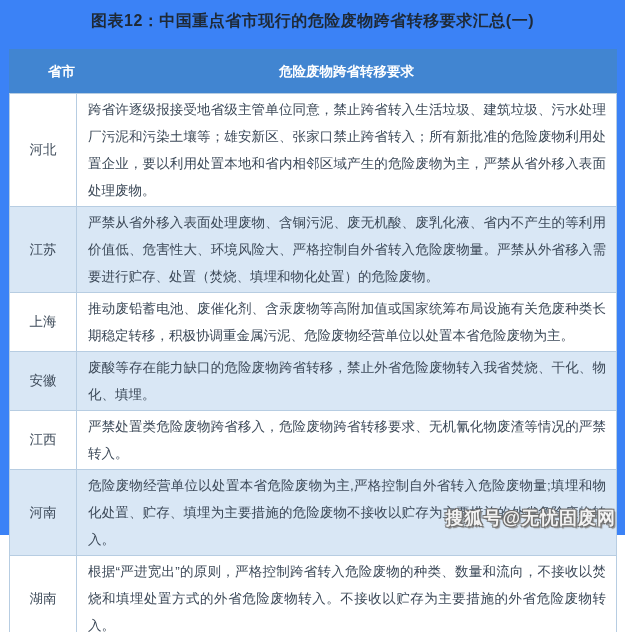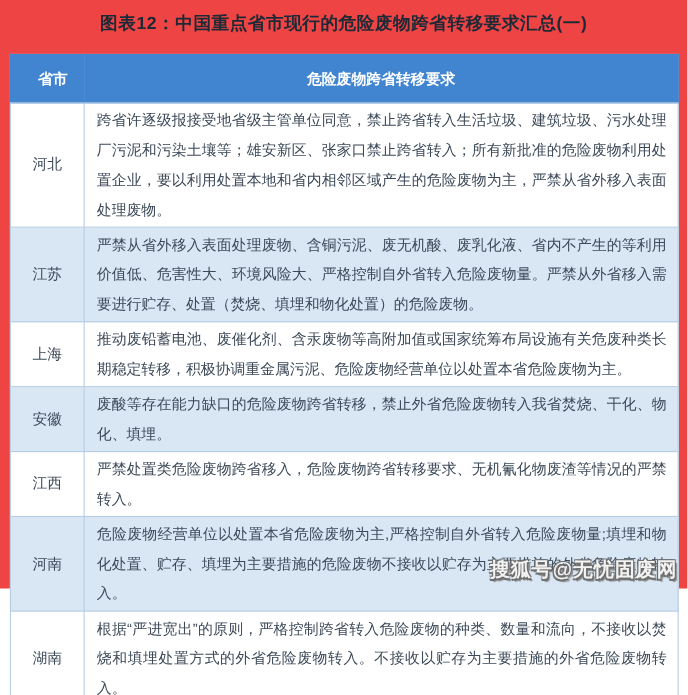--- a/index.html
+++ b/index.html
@@ -1,21 +1,21 @@
 <!DOCTYPE html>
 <html><head>
 <meta charset="utf-8">
 <style>
   html,body{margin:0;padding:0;}
   body{
     width:625px;height:632px;background:#ffffff;
     font-family:"Liberation Sans","DejaVu Sans",sans-serif;
     overflow:hidden;
   }
-  .page{position:relative;width:625px;height:535px;background:#ef4444;}
+  .page{position:relative;width:625px;height:535px;background:#3b82f6;}
   .fig-title{
     padding-top:11px;
     text-align:center;
     font-size:16px;
     font-weight:bold;
     color:#1e2936;
     letter-spacing:0.5px;
     margin-bottom:17px;
   }
   table.req-table{
@@ -32,21 +32,21 @@
     background:#4185d1;
     color:#ffffff;
     font-size:13.5px;
     font-weight:bold;
     height:41px;
     border-color:#4185d1;
     border-bottom-color:#b7cde2;
   }
   th.col-prov{
     width:54px;
-    text-align:center;
+    text-align:right;
     padding-left:11px;
     margin-top:15px;
   }
   th.col-req{text-align:center;}
   td.prov{
     width:54px;
     text-align:center;
     font-size:13.5px;
     color:#3c4958;
     padding:2px 2px;

